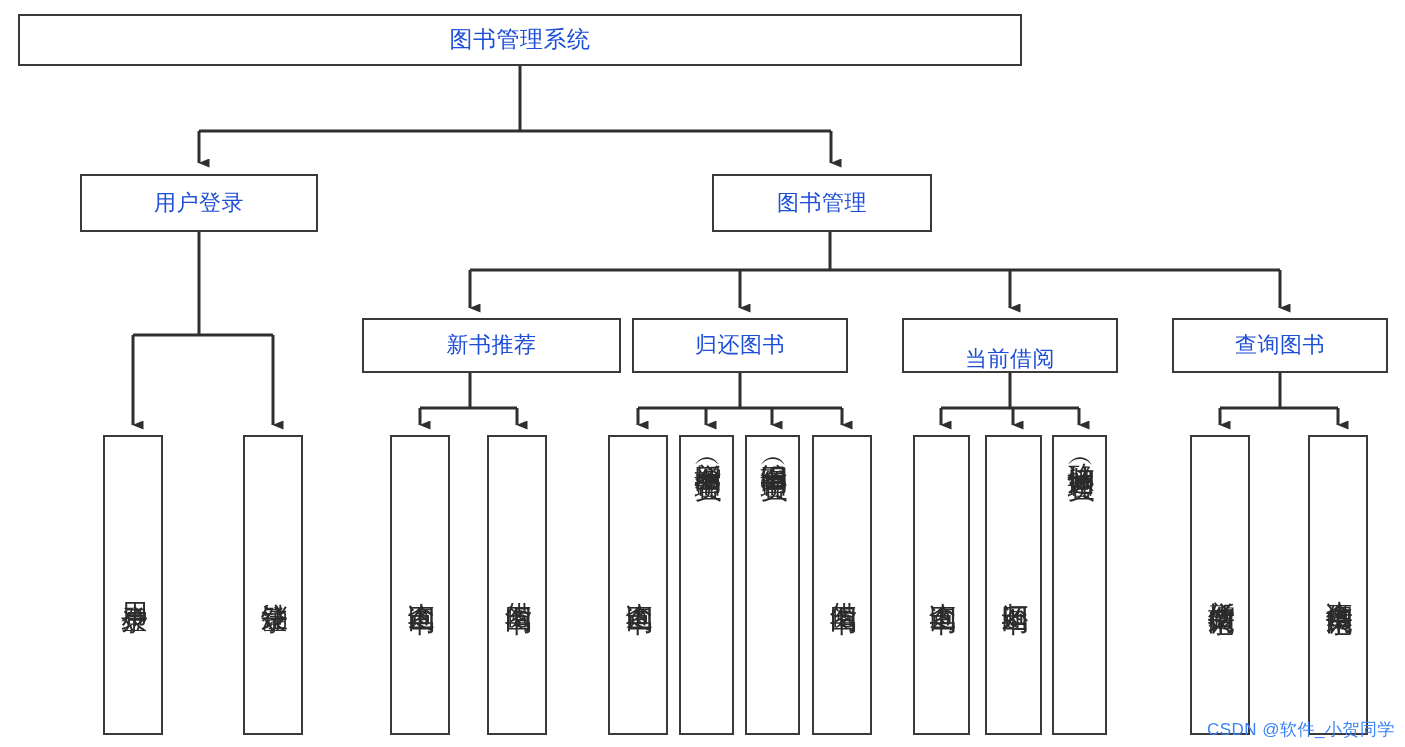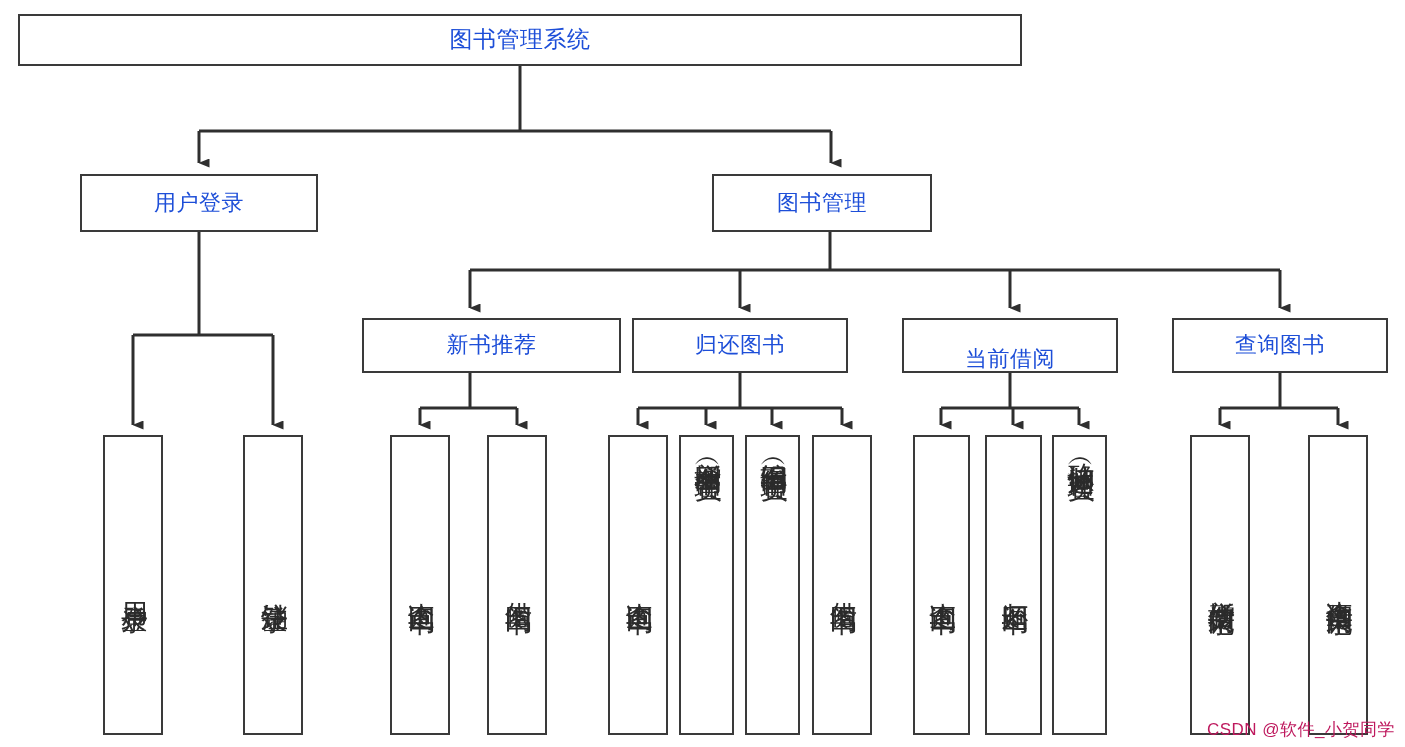--- a/index.html
+++ b/index.html
@@ -65,21 +65,21 @@
   .node-v.v-center {
     align-items: center;
     padding-top: 0;
   }
   
   #watermark {
     position: absolute;
     right: 10px;
     bottom: 6px;
     font-size: 17px;
-    color: #be185d;
+    color: #3b82f6;
     letter-spacing: 0.5px;
     white-space: nowrap;
     pointer-events: none;
   }
 </style>
 </head>
 <body>
 
 <div id="diagram-root">
 

